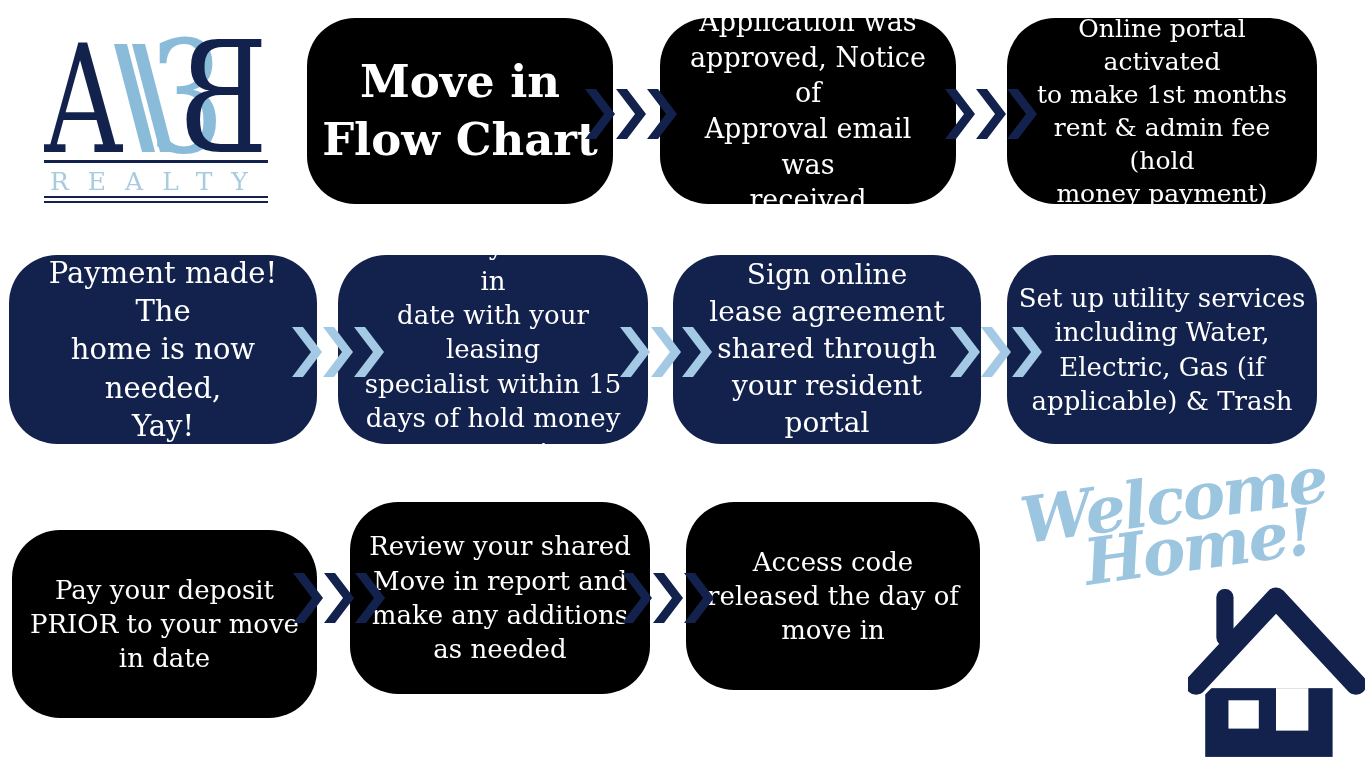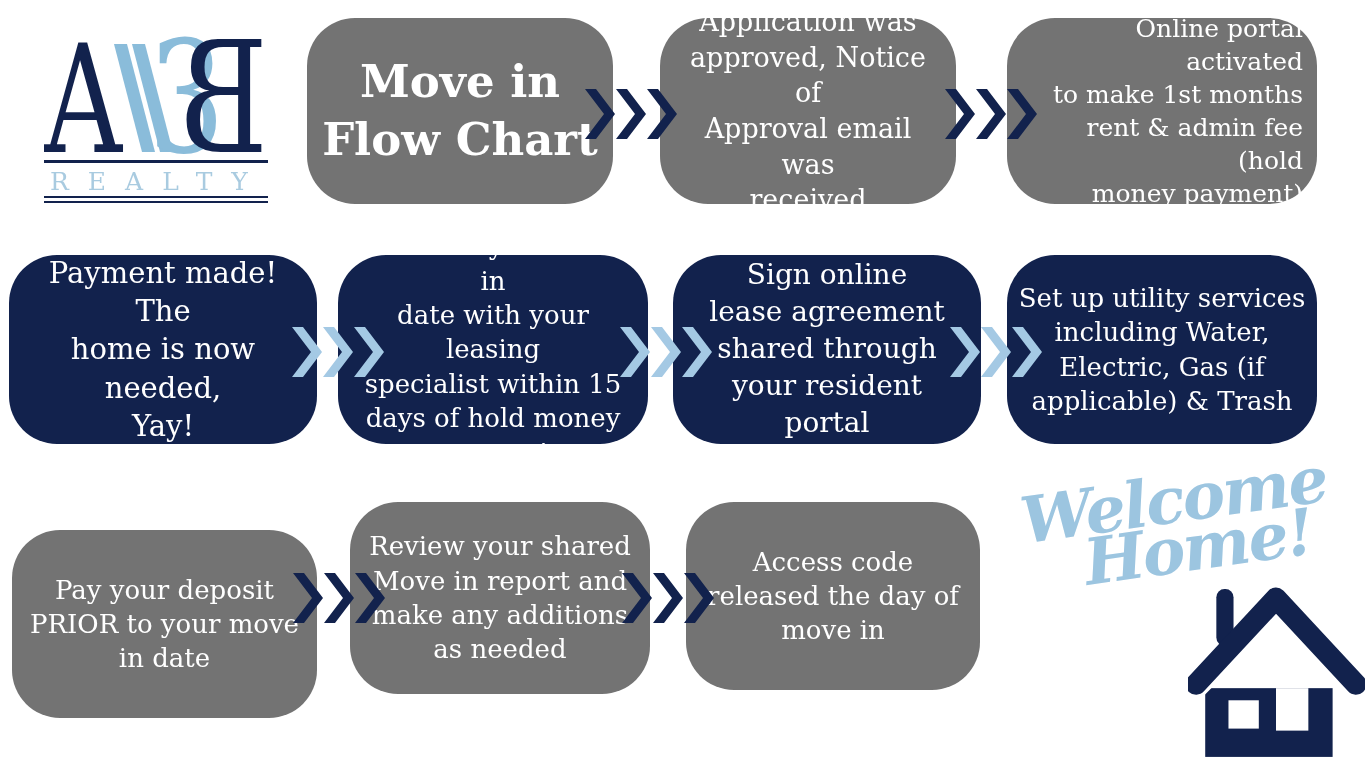--- a/index.html
+++ b/index.html
@@ -18,21 +18,21 @@
     border-radius: 48px;
     display: flex;
     align-items: center;
     justify-content: center;
     text-align: center;
     color: #ffffff;
     box-sizing: border-box;
     padding: 8px 14px;
   }
   .box .box-text { white-space: pre-line; line-height: 1.32; }
-  .box.light { background: #737373; }
+  .box.light { background: #000000; }
   .box.dark  { background: #12224D; }
 
   .title-text { font-size: 45px; font-weight: bold; line-height: 1.28; white-space: pre-line; }
 
   
   .arrow-group { position: absolute; display: flex; gap: 1px; z-index: 5; }
   .arrow-group svg { display: block; }
   .chev-navy  path { fill: #12224D; }
   .chev-light path { fill: #A4C9E4; }
 
@@ -91,21 +91,21 @@
 Flow Chart</div>
   </div>
 
   <div class="box light" style="left:660px; top:18px; width:296px; height:186px; font-size:27px;">
     <div class="box-text">Application was
 approved, Notice of
 Approval email was
 received</div>
   </div>
 
-  <div class="box light" style="left:1007px; top:18px; width:310px; height:186px; font-size:25px;text-align:right;">
+  <div class="box light" style="left:1007px; top:18px; width:310px; height:186px; font-size:25px;">
     <div class="box-text">Online portal activated
 to make 1st months
 rent &amp; admin fee (hold
 money payment)</div>
   </div>
 
   <div class="box dark" style="left:9px; top:255px; width:308px; height:189px; font-size:29px; padding:8px 10px;">
     <div class="box-text">Payment made! The
 home is now needed,
 Yay!</div>

